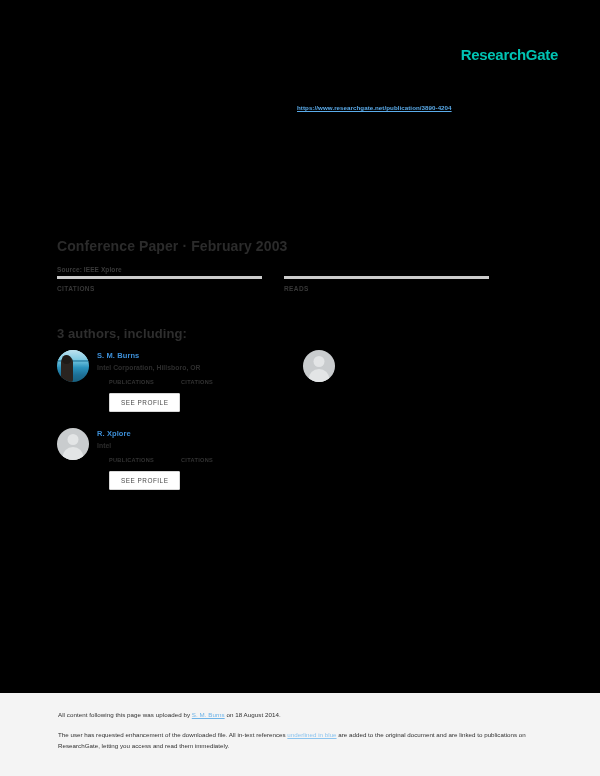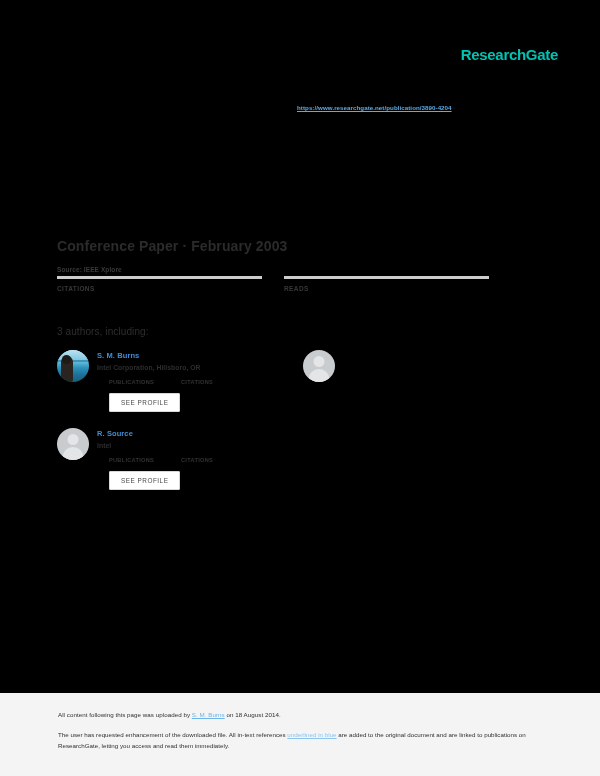--- a/index.html
+++ b/index.html
@@ -99,22 +99,22 @@
     font-weight: bold;
     color: #2a2a2a;
     min-height: 2px;
   }
 
   
   .authors-heading {
     position: absolute;
     left: 57px;
     top: 326px;
-    font-size: 10px;
-    font-weight: normal;
+    font-size: 13px;
+    font-weight: bold;
     color: #2e2e2e;
     letter-spacing: 0.1px;
   }
 
   .authors-grid {
     position: absolute;
     left: 57px;
     top: 350px;
     width: 470px;
   }
@@ -341,21 +341,21 @@
     </div>
 
     <div class="author-row">
 
       <div class="author">
         <div class="avatar ph">
           <div class="ph-head"></div>
           <div class="ph-body"></div>
         </div>
         <div class="author-info">
-          <div class="author-name">R. Source</div>
+          <div class="author-name">R. Xplore</div>
           <div class="author-affil">Intel</div>
           <div class="author-stats">
             <div class="author-stat">
               <div class="author-stat-num"></div>
               <div class="author-stat-label">PUBLICATIONS</div>
             </div>
             <div class="author-stat">
               <div class="author-stat-num"></div>
               <div class="author-stat-label">CITATIONS</div>
             </div>

